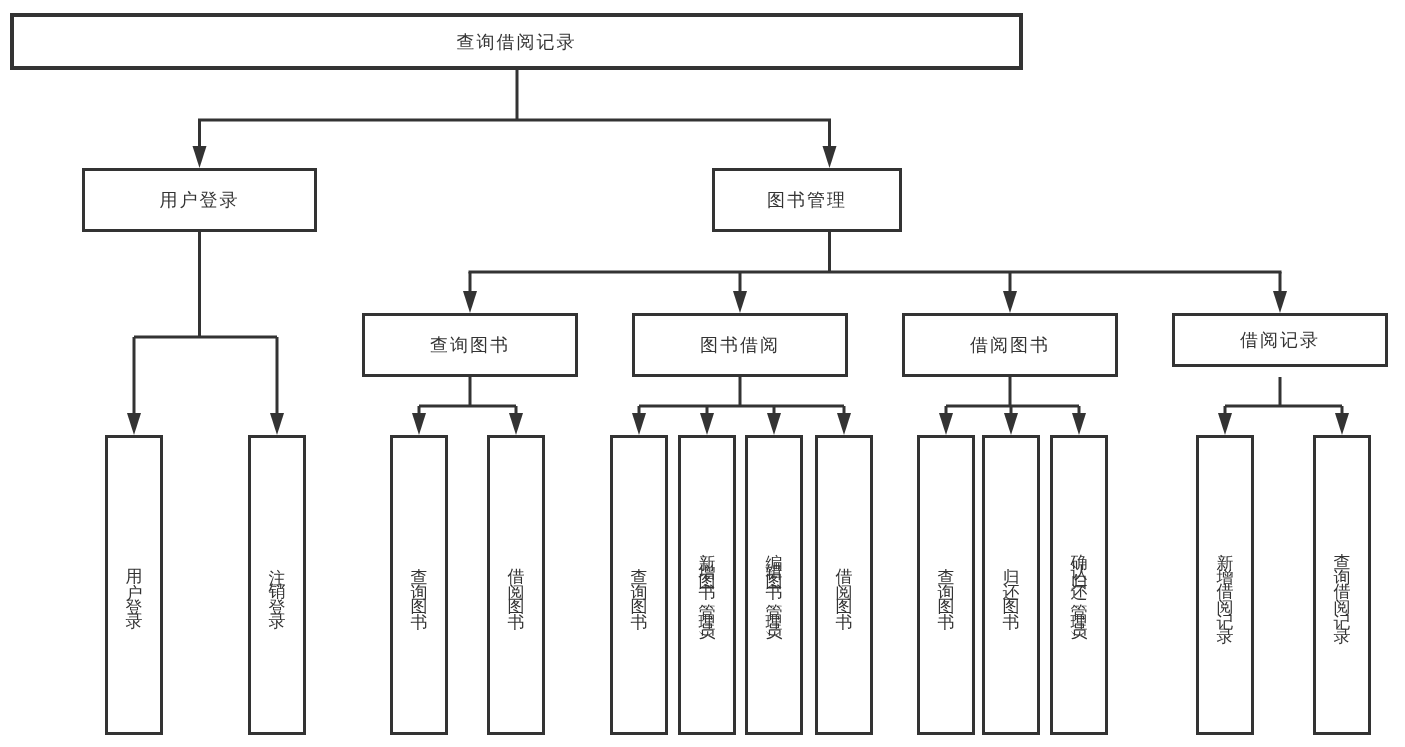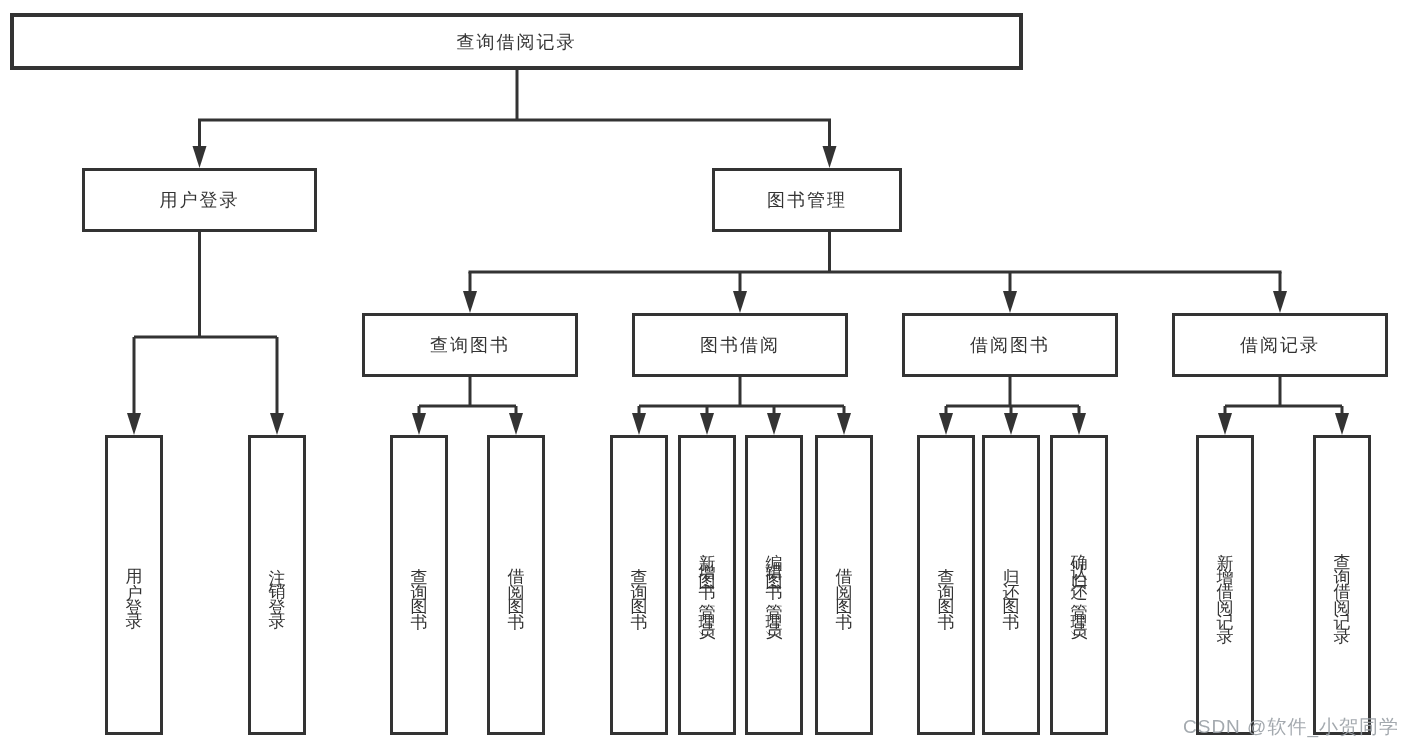--- a/index.html
+++ b/index.html
@@ -160,21 +160,21 @@
 
   <div class="box" style="left:362px;top:313px;width:216px;height:64px">
     <span>查询图书</span>
   </div>
   <div class="box" style="left:632px;top:313px;width:216px;height:64px">
     <span>图书借阅</span>
   </div>
   <div class="box" style="left:902px;top:313px;width:216px;height:64px">
     <span>借阅图书</span>
   </div>
-  <div class="box" style="left:1172px;top:313px;width:216px;height:64px">
+  <div class="box" style="left:1172px;top:313px;width:216px;height:54px">
     <span>借阅记录</span>
   </div>
 
   <div class="leaf" style="left:105px">
     <span>用户登录</span>
   </div>
   <div class="leaf" style="left:248px">
     <span>注销登录</span>
   </div>
 
@@ -208,15 +208,14 @@
     <span>确认归还（管理员）</span>
   </div>
 
   <div class="leaf" style="left:1196px">
     <span>新增借阅记录</span>
   </div>
   <div class="leaf" style="left:1313px">
     <span>查询借阅记录</span>
   </div>
 
-  <div class="watermark">CSDN @软件_小贺同学</div>
 
 </div>
 
 </body></html>

